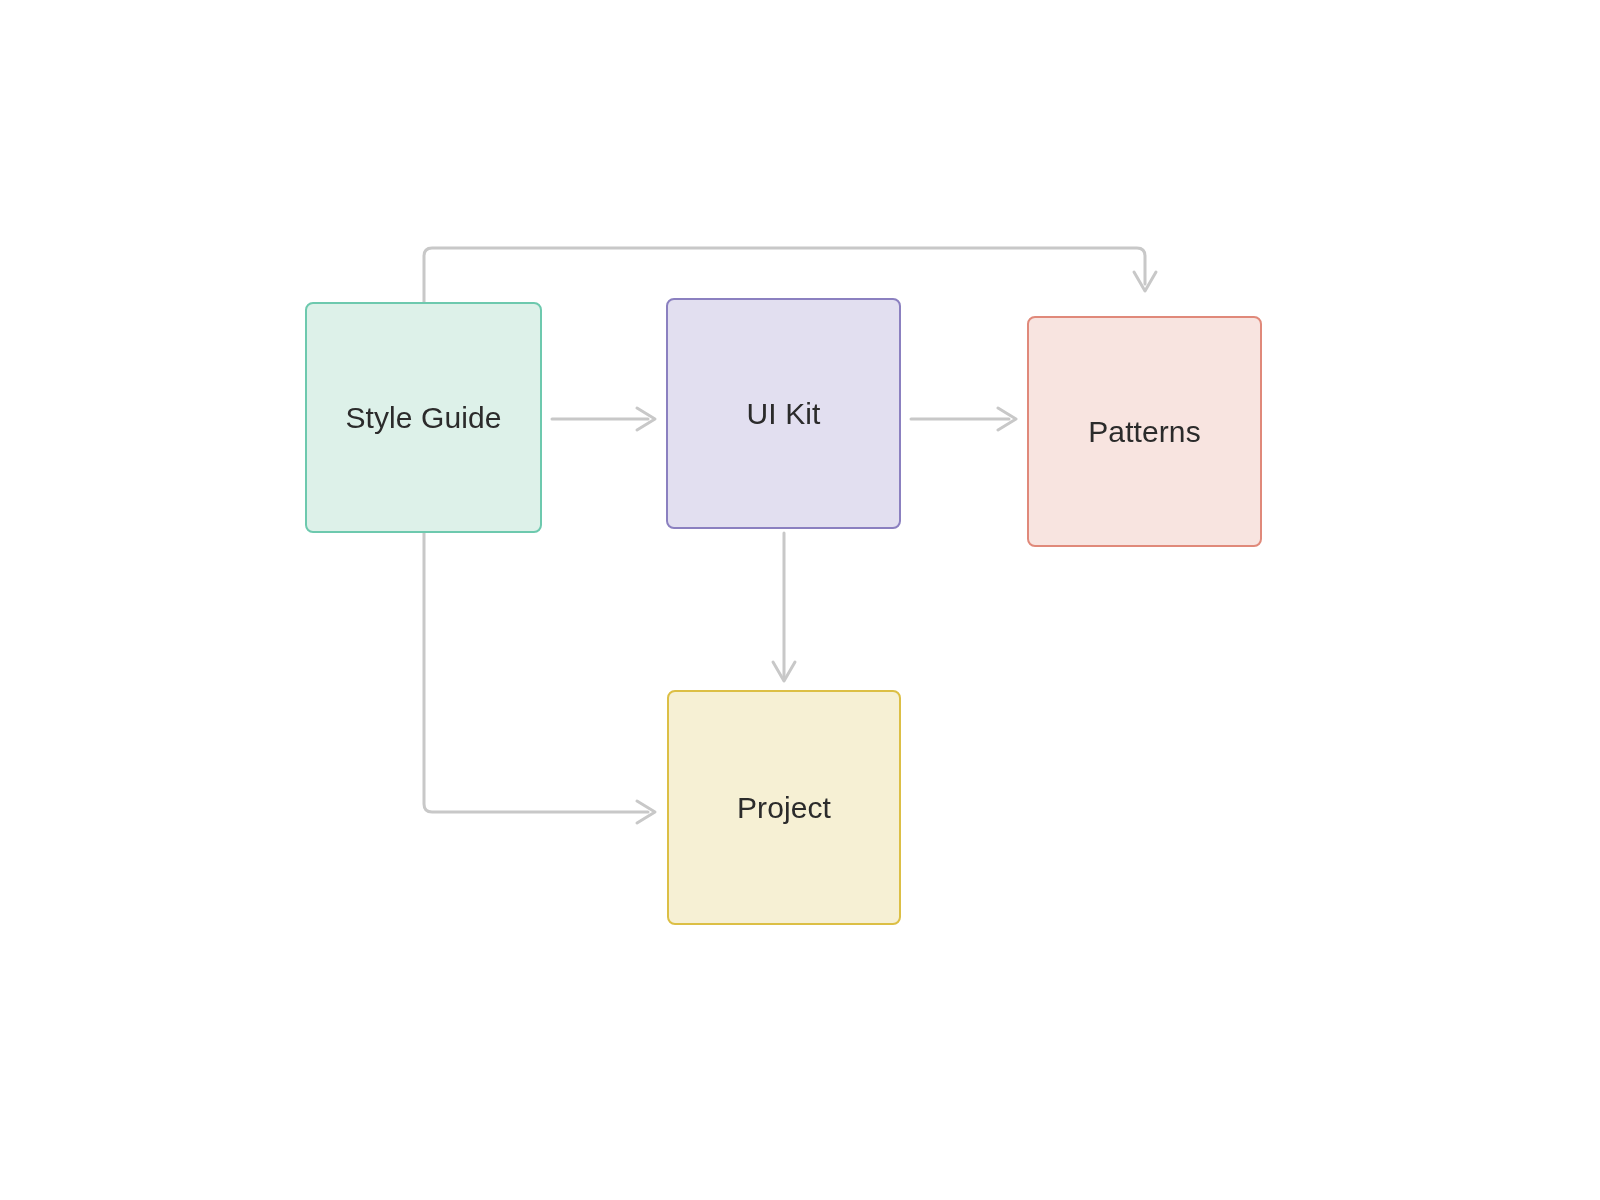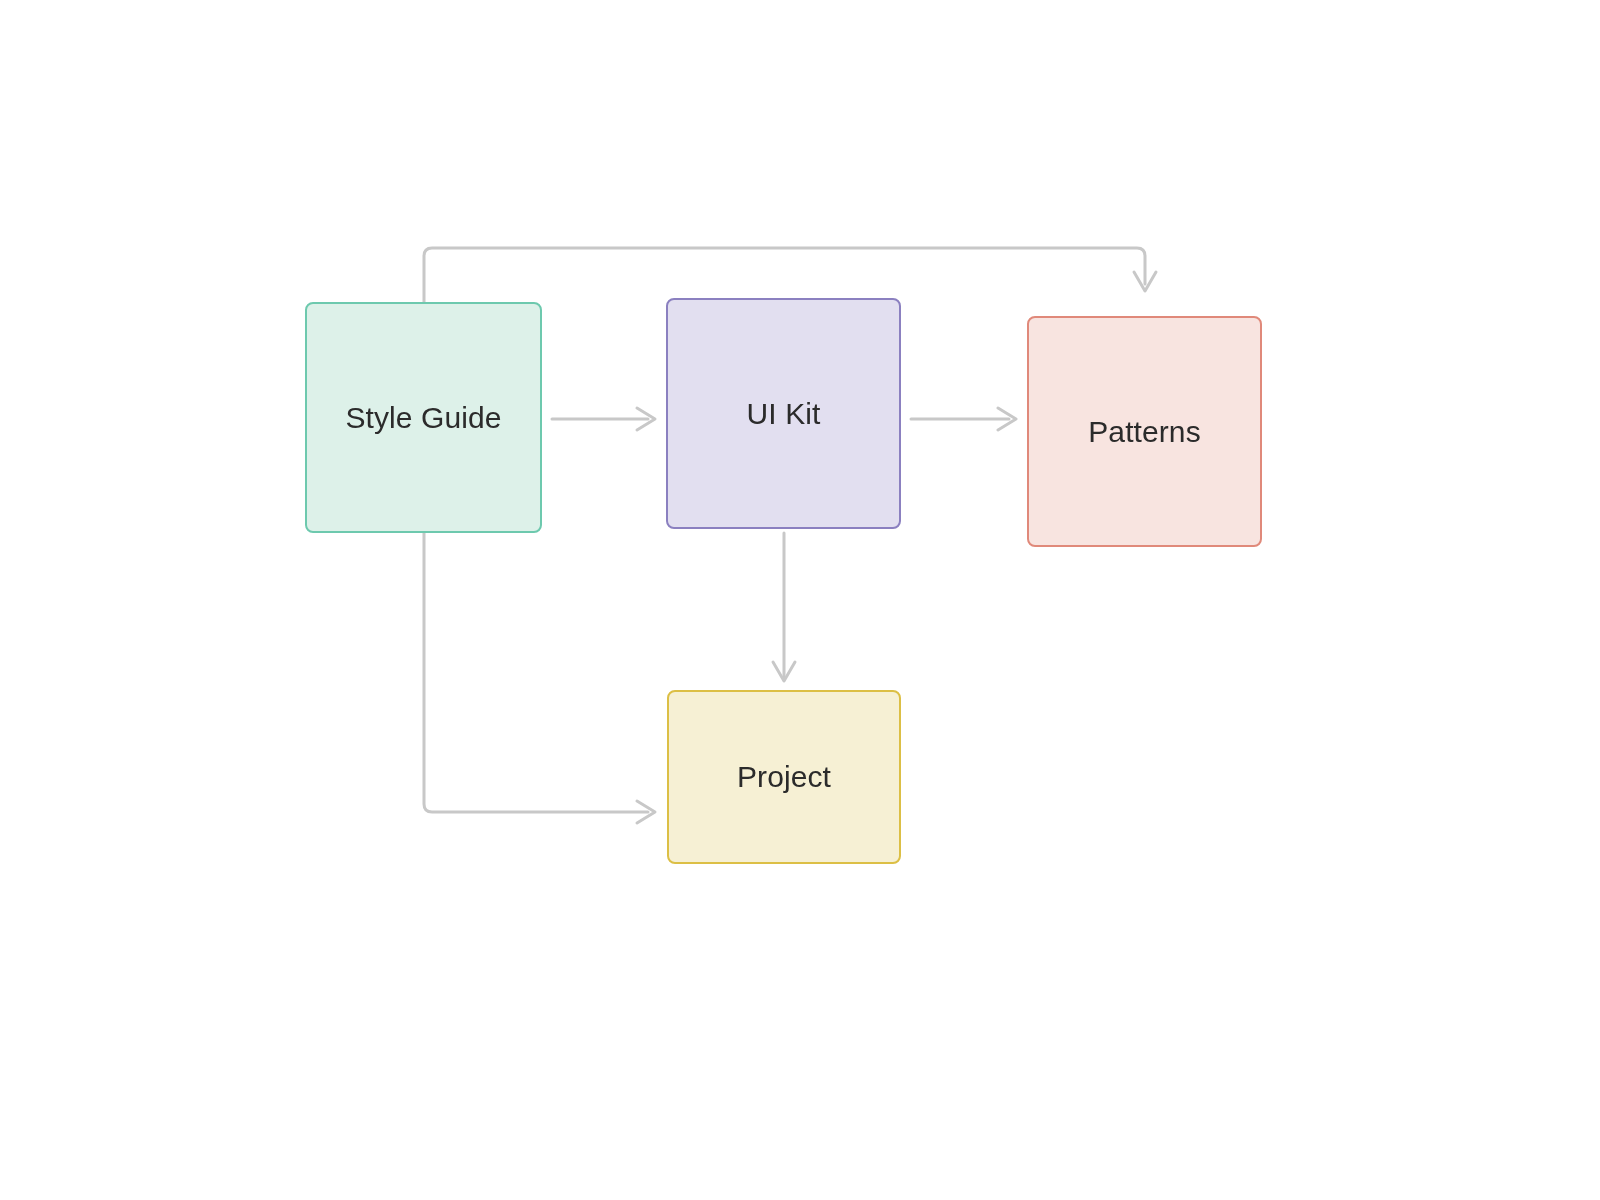--- a/index.html
+++ b/index.html
@@ -81,17 +81,17 @@
   </div>
 
   <div class="node" style="left: 666px; top: 286px; width: 235px; height: 231px; background: rgb(226, 223, 240); border-color: rgb(139, 128, 192); border-radius: 8px; border-width: 2px; margin-top: 12px;">
     <span class="node-label" style="color: rgb(43, 43, 43); font-size: 30px;">UI Kit</span>
   </div>
 
   <div class="node" style="left: 1027px; top: 316px; width: 235px; height: 231px; background: rgb(248, 228, 224); border-color: rgb(224, 137, 122); border-radius: 8px; border-width: 2px;">
     <span class="node-label" style="color: rgb(43, 43, 43); font-size: 30px;">Patterns</span>
   </div>
 
-  <div class="node" style="left: 667px; top: 690px; width: 234px; height: 174px; background: rgb(246, 240, 212); border-color: rgb(220, 191, 69); border-radius: 8px; border-width: 2px;">
+  <div class="node" style="left: 667px; top: 690px; width: 234px; height: 235px; background: rgb(246, 240, 212); border-color: rgb(220, 191, 69); border-radius: 8px; border-width: 2px;">
     <span class="node-label" style="color: rgb(43, 43, 43); font-size: 30px;">Project</span>
   </div>
 
 </div>
 
 </body></html>

